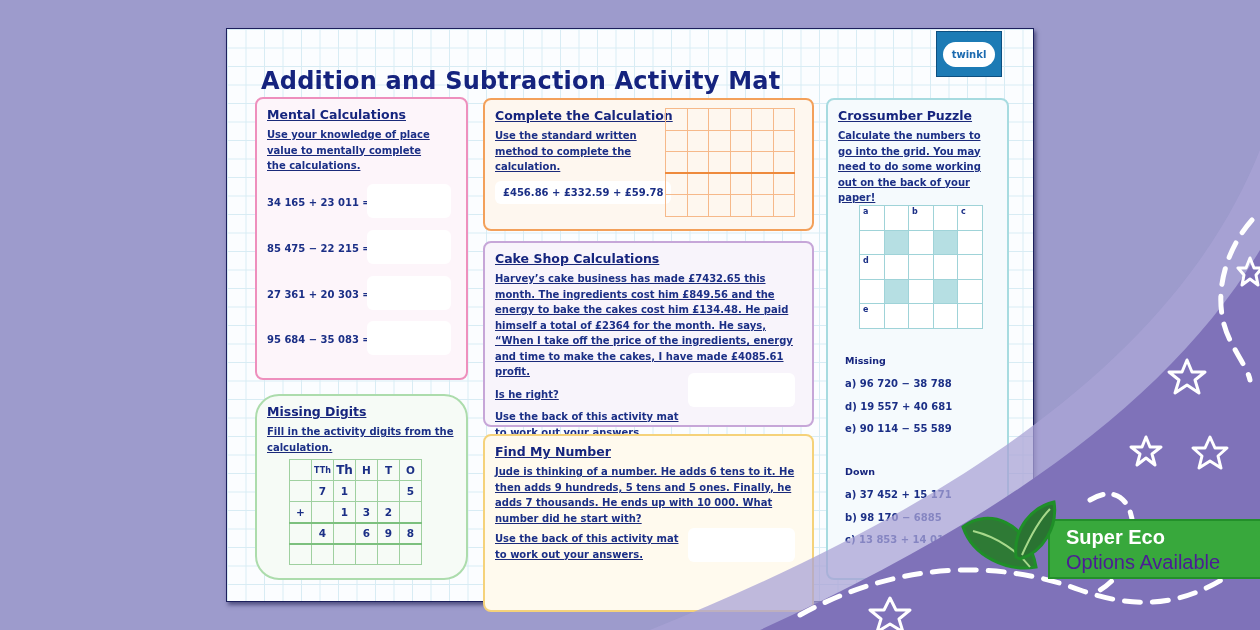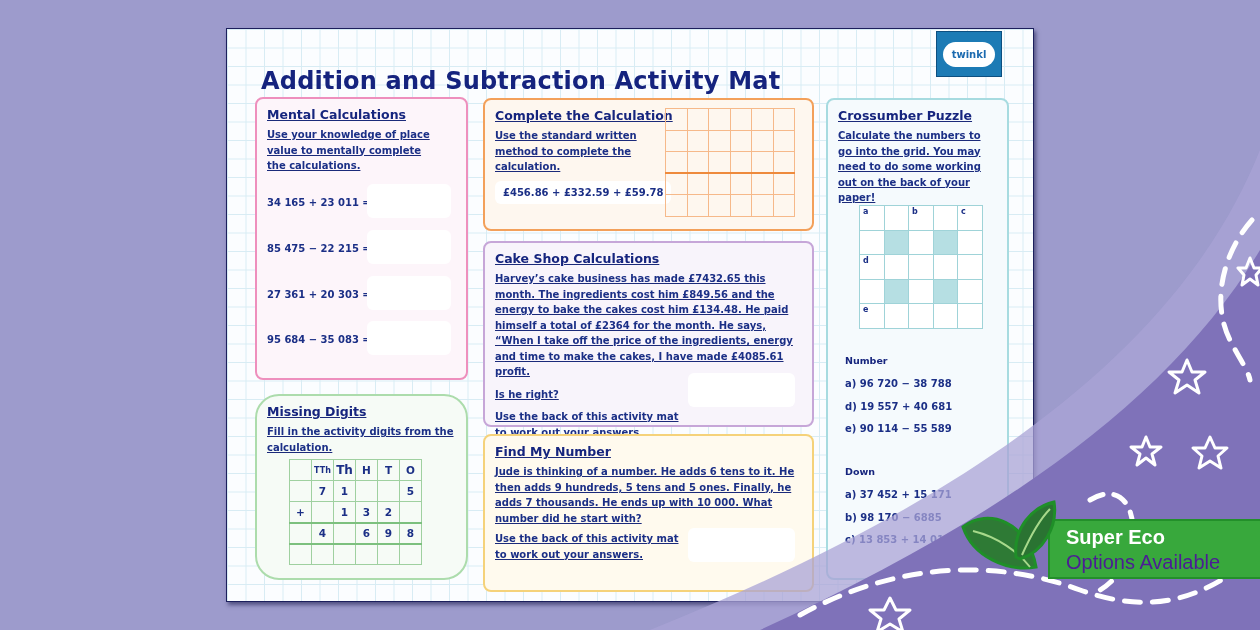--- a/index.html
+++ b/index.html
@@ -33,21 +33,21 @@
   }
 
   .panel { position: absolute; border-radius: 8px; border: 2.5px solid; padding: 8px 10px; text-decoration: underline; }
   .panel h2 { font-size: 12.5px; font-weight: bold; color: #16257e; margin-bottom: 5px; }
   .panel p { font-size: 10px; line-height: 15.5px; color: #1b2f86; font-weight: bold; }
 
   .p-mental { left: 28px; top: 68px; width: 213px; height: 283px; border-color: #ee8fbd; background: #fdf5fa; }
   .p-missing { left: 28px; top: 365px; width: 213px; height: 186px; border-color: #acdcac; background: #f6fbf6; border-radius: 24px; }
   .p-complete { left: 256px; top: 69px; width: 331px; height: 133px; border-color: #f3a05a; background: #fef7ef; }
   .p-cake { left: 256px; top: 212px; width: 331px; height: 186px; border-color: #c6a6d8; background: #f8f4fb; }
-  .p-find { left: 256px; top: 405px; width: 331px; height: 158px; border-color: #f5d27a; background: #fffaee; }
+  .p-find { left: 256px; top: 405px; width: 331px; height: 178px; border-color: #f5d27a; background: #fffaee; }
   .p-cross { left: 599px; top: 69px; width: 183px; height: 482px; border-color: #a7dbe0; background: #f5fafd; }
 
   .calc-row { position: absolute; left: 10px; font-size: 10px; font-weight: bold; color: #1b2f86; }
   .ans-box { position: absolute; background: #fff; border-radius: 6px; }
 
   table.grid { border-collapse: collapse; position: absolute; }
   table.grid td { border: 1px solid #9fd0a0; width: 22px; height: 21px; text-align: center; font-size: 10.5px; font-weight: bold; color: #1b2f86; }
   table.grid tr.sum-top td { border-top: 2px solid #7cc07e; }
   table.grid tr.sum-bot td { border-top: 2px solid #7cc07e; }
 
@@ -243,21 +243,21 @@
           </tr>
       <tr>
             <td>e</td>
             <td></td>
             <td></td>
             <td></td>
             <td></td>
           </tr>
     </tbody>
       </table>
-    <div class="clue-h" style="top:255px">Number</div>
+    <div class="clue-h" style="top:255px">Missing</div>
     <div class="clue" style="top:278px">a) 96 720 − 38 788</div>
     <div class="clue" style="top:301px">d) 19 557 + 40 681</div>
     <div class="clue" style="top:323px">e) 90 114 − 55 589</div>
     <div class="clue-h" style="top:366px">Down</div>
     <div class="clue" style="top:389px">a) 37 452 + 15 171</div>
     <div class="clue" style="top:412px">b) 98 170 − 6885</div>
     <div class="clue" style="top:434px">c) 13 853 + 14 012</div>
   </div>
 </div>
 

